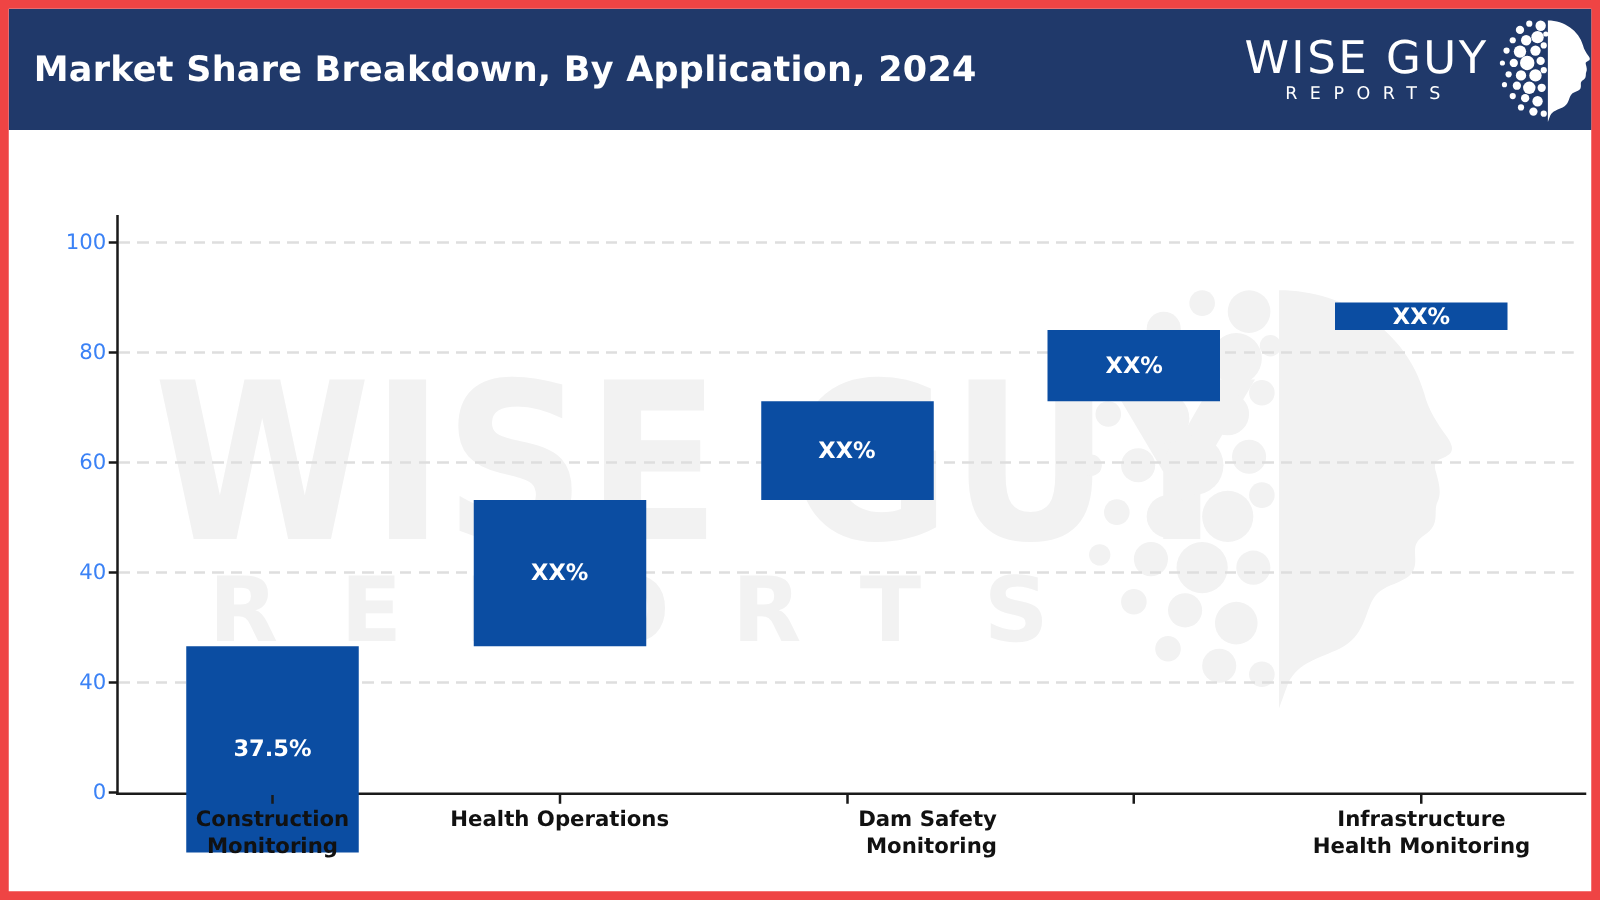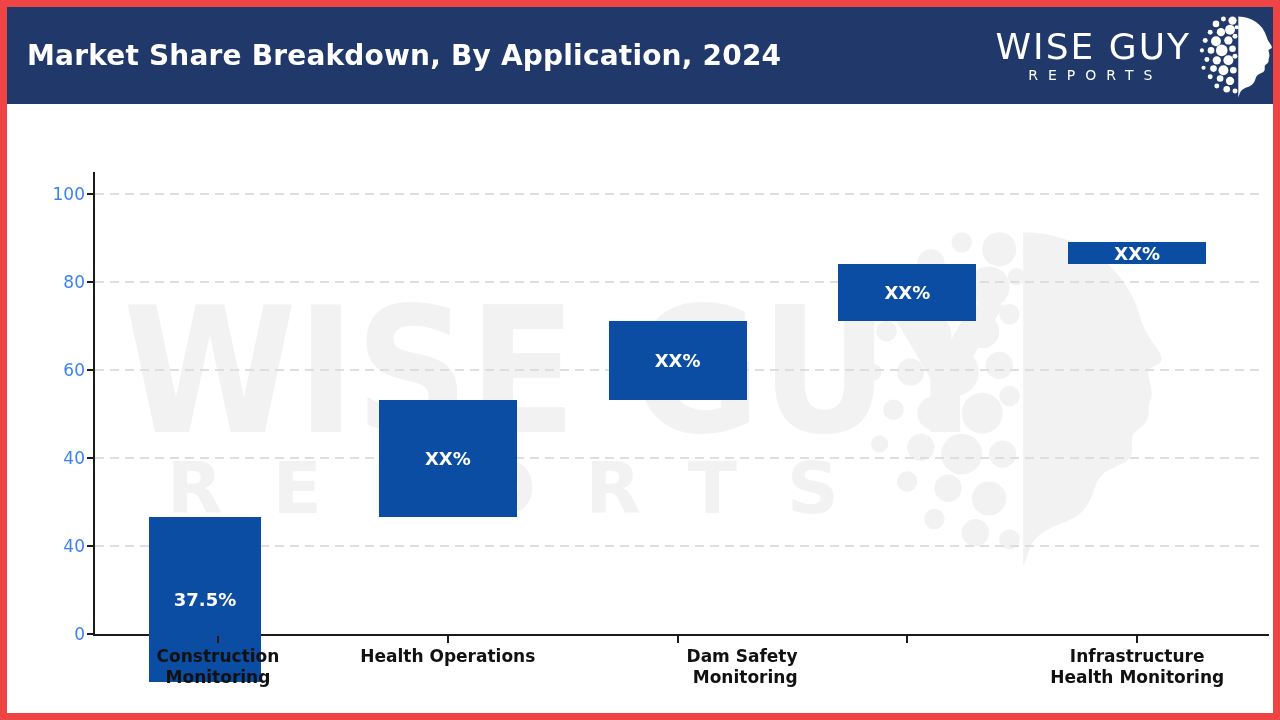--- a/index.html
+++ b/index.html
@@ -118,21 +118,21 @@
         <div class="ytick" style="left: 80px; top: 362px;"></div>
         <div class="yticklabel" style="left: 18px; top: 351px;">60</div>
         <div class="gridline" style="left: 88px; width: 1164px; top: 274px;"></div>
         <div class="ytick" style="left: 80px; top: 274px;"></div>
         <div class="yticklabel" style="left: 18px; top: 263px;">80</div>
         <div class="gridline" style="left: 88px; width: 1164px; top: 186px;"></div>
         <div class="ytick" style="left: 80px; top: 186px;"></div>
         <div class="yticklabel" style="left: 18px; top: 175px;">100</div>
         <div class="spine-y" style="left: 86px; top: 165px; height: 464px;"></div>
         <div class="spine-x" style="left: 86px; top: 627px; width: 1176px;"></div>
-        <div class="bar" style="left: 142px; top: 462px; width: 112px; height: 165px; background: rgb(11, 77, 162);">
+        <div class="bar" style="left: 142px; top: 462px; width: 138px; height: 165px; background: rgb(11, 77, 162);">
           <div class="bar-label" style="color: rgb(255, 255, 255);">37.5%</div>
         </div>
         <div class="xtick" style="left: 210px; top: 629px;"></div>
         <div class="catlabel" style="left: 91px; top: 639px;">Construction
 Monitoring</div>
         <div class="bar" style="left: 371.8px; top: 345.4px; width: 138px; height: 116.6px; background: rgb(11, 77, 162);">
           <div class="bar-label" style="color: rgb(255, 255, 255);">XX%</div>
         </div>
         <div class="xtick" style="left: 439.8px; top: 629px;"></div>
         <div class="catlabel" style="left: 320.8px; top: 639px;">Health Operations</div>

